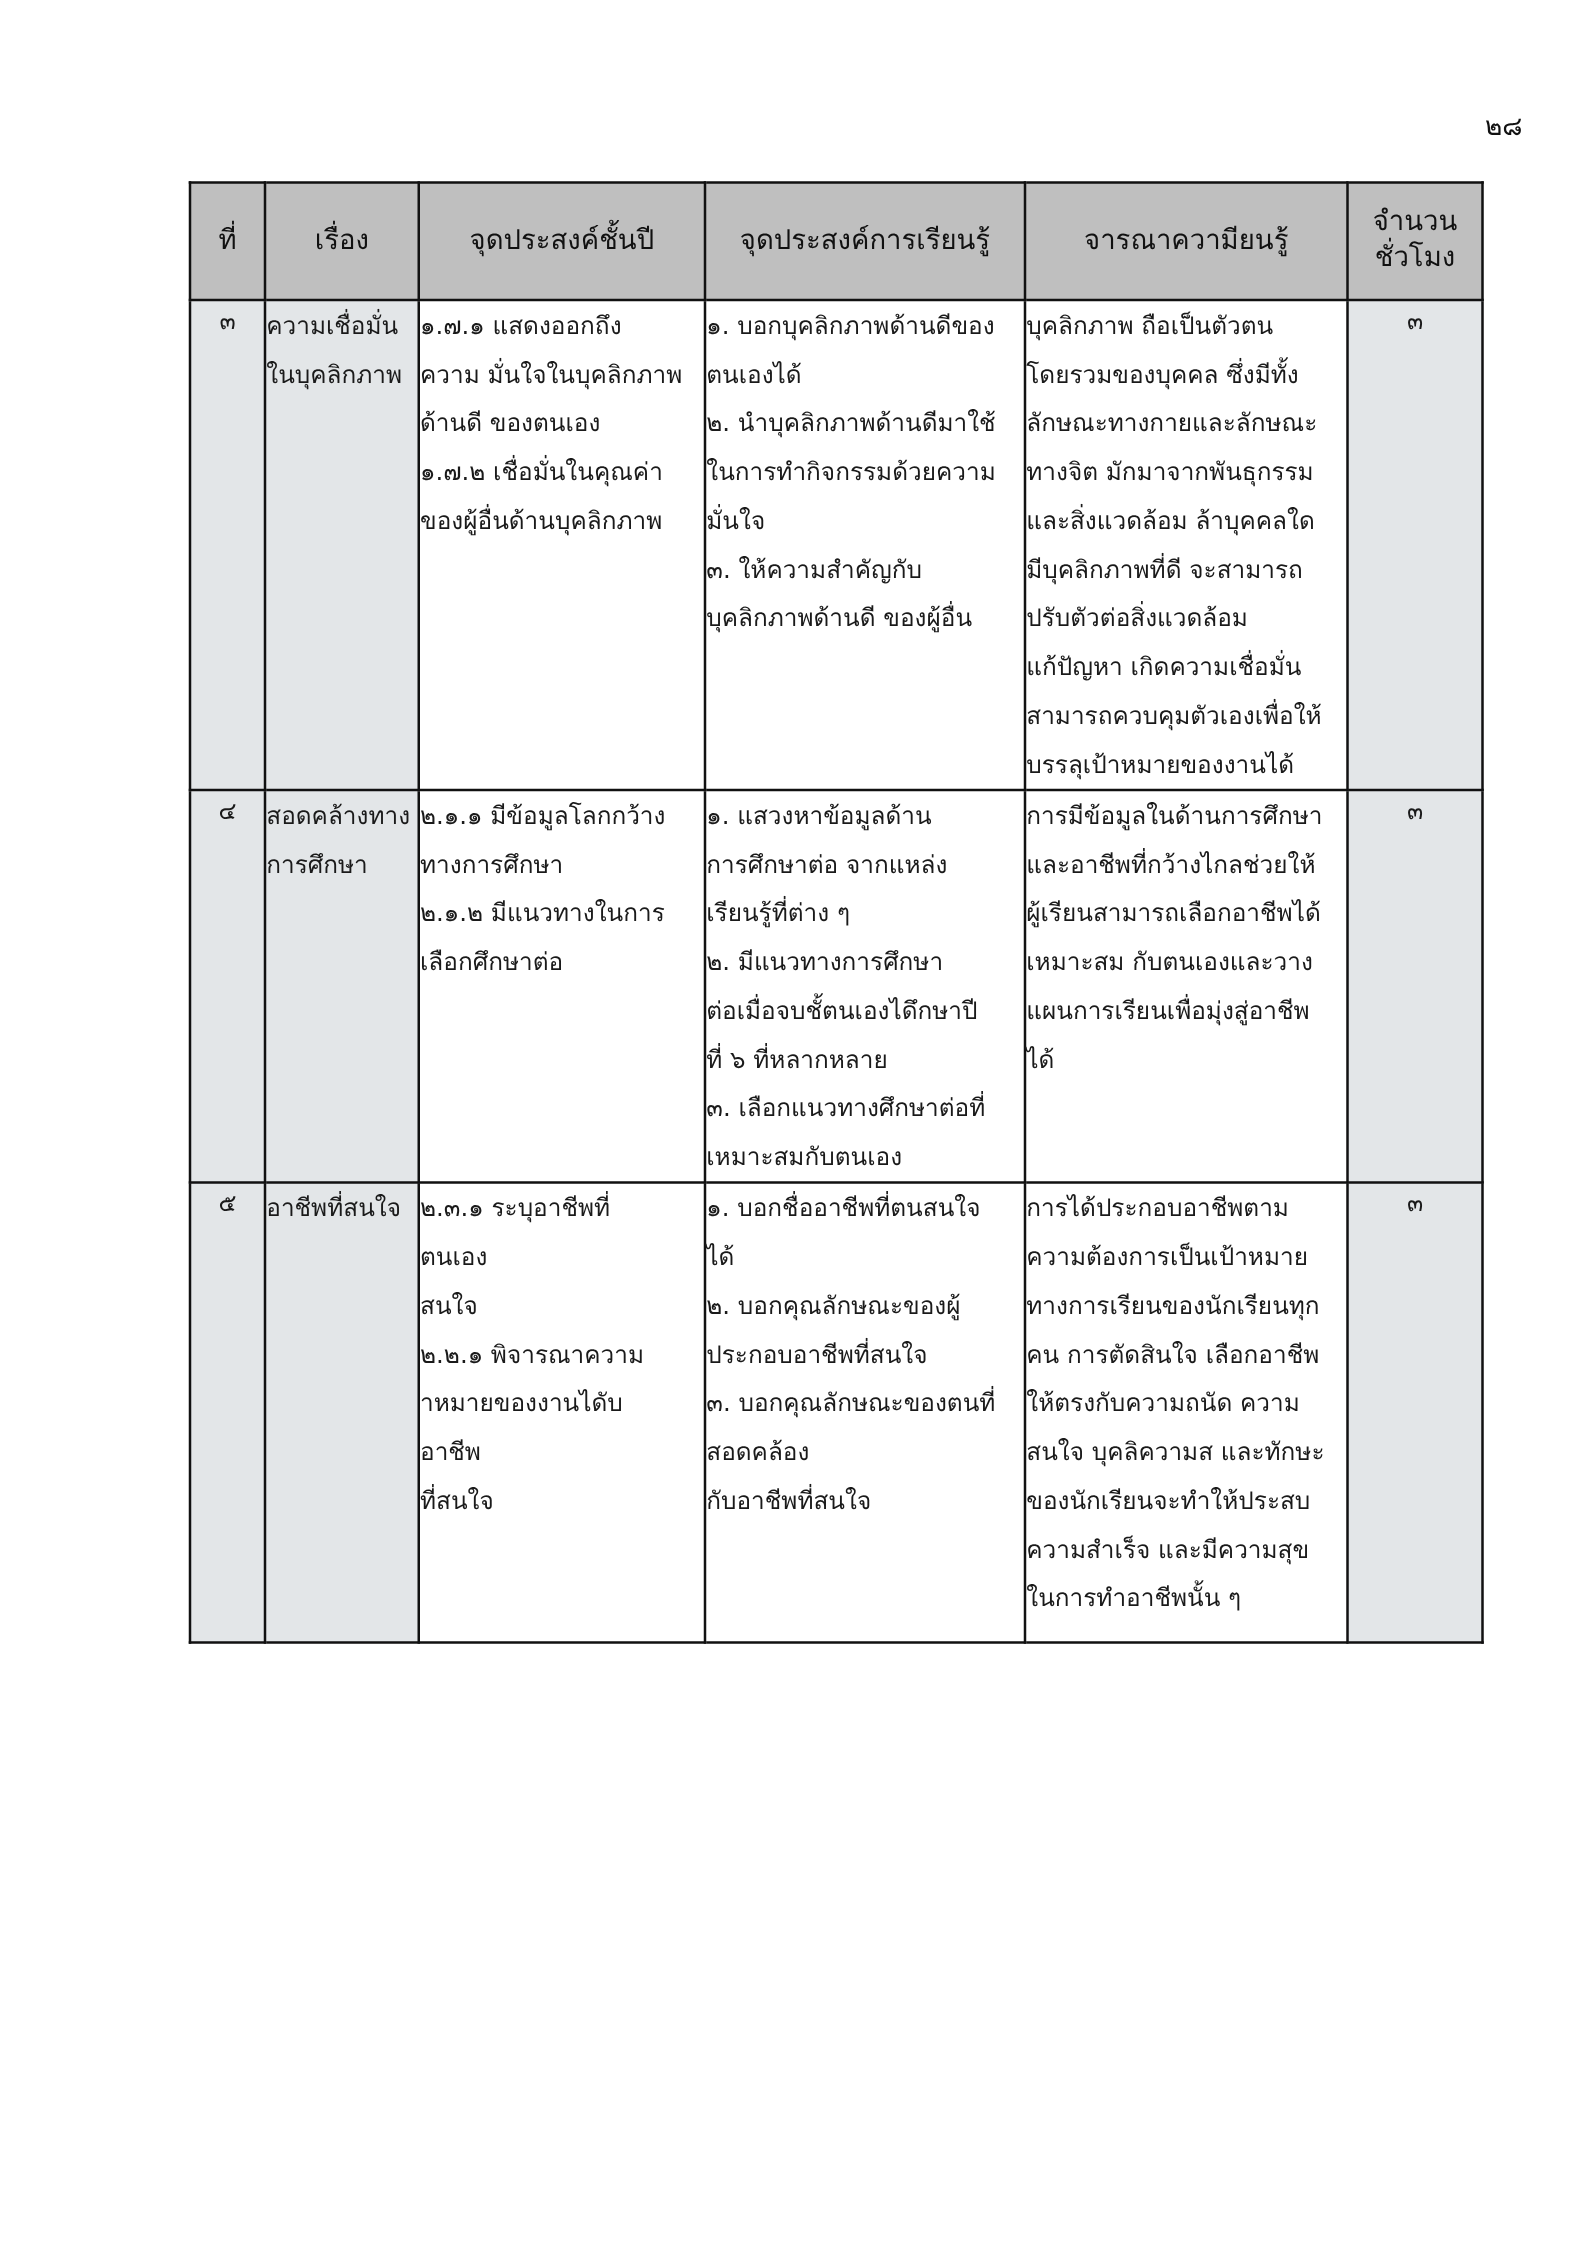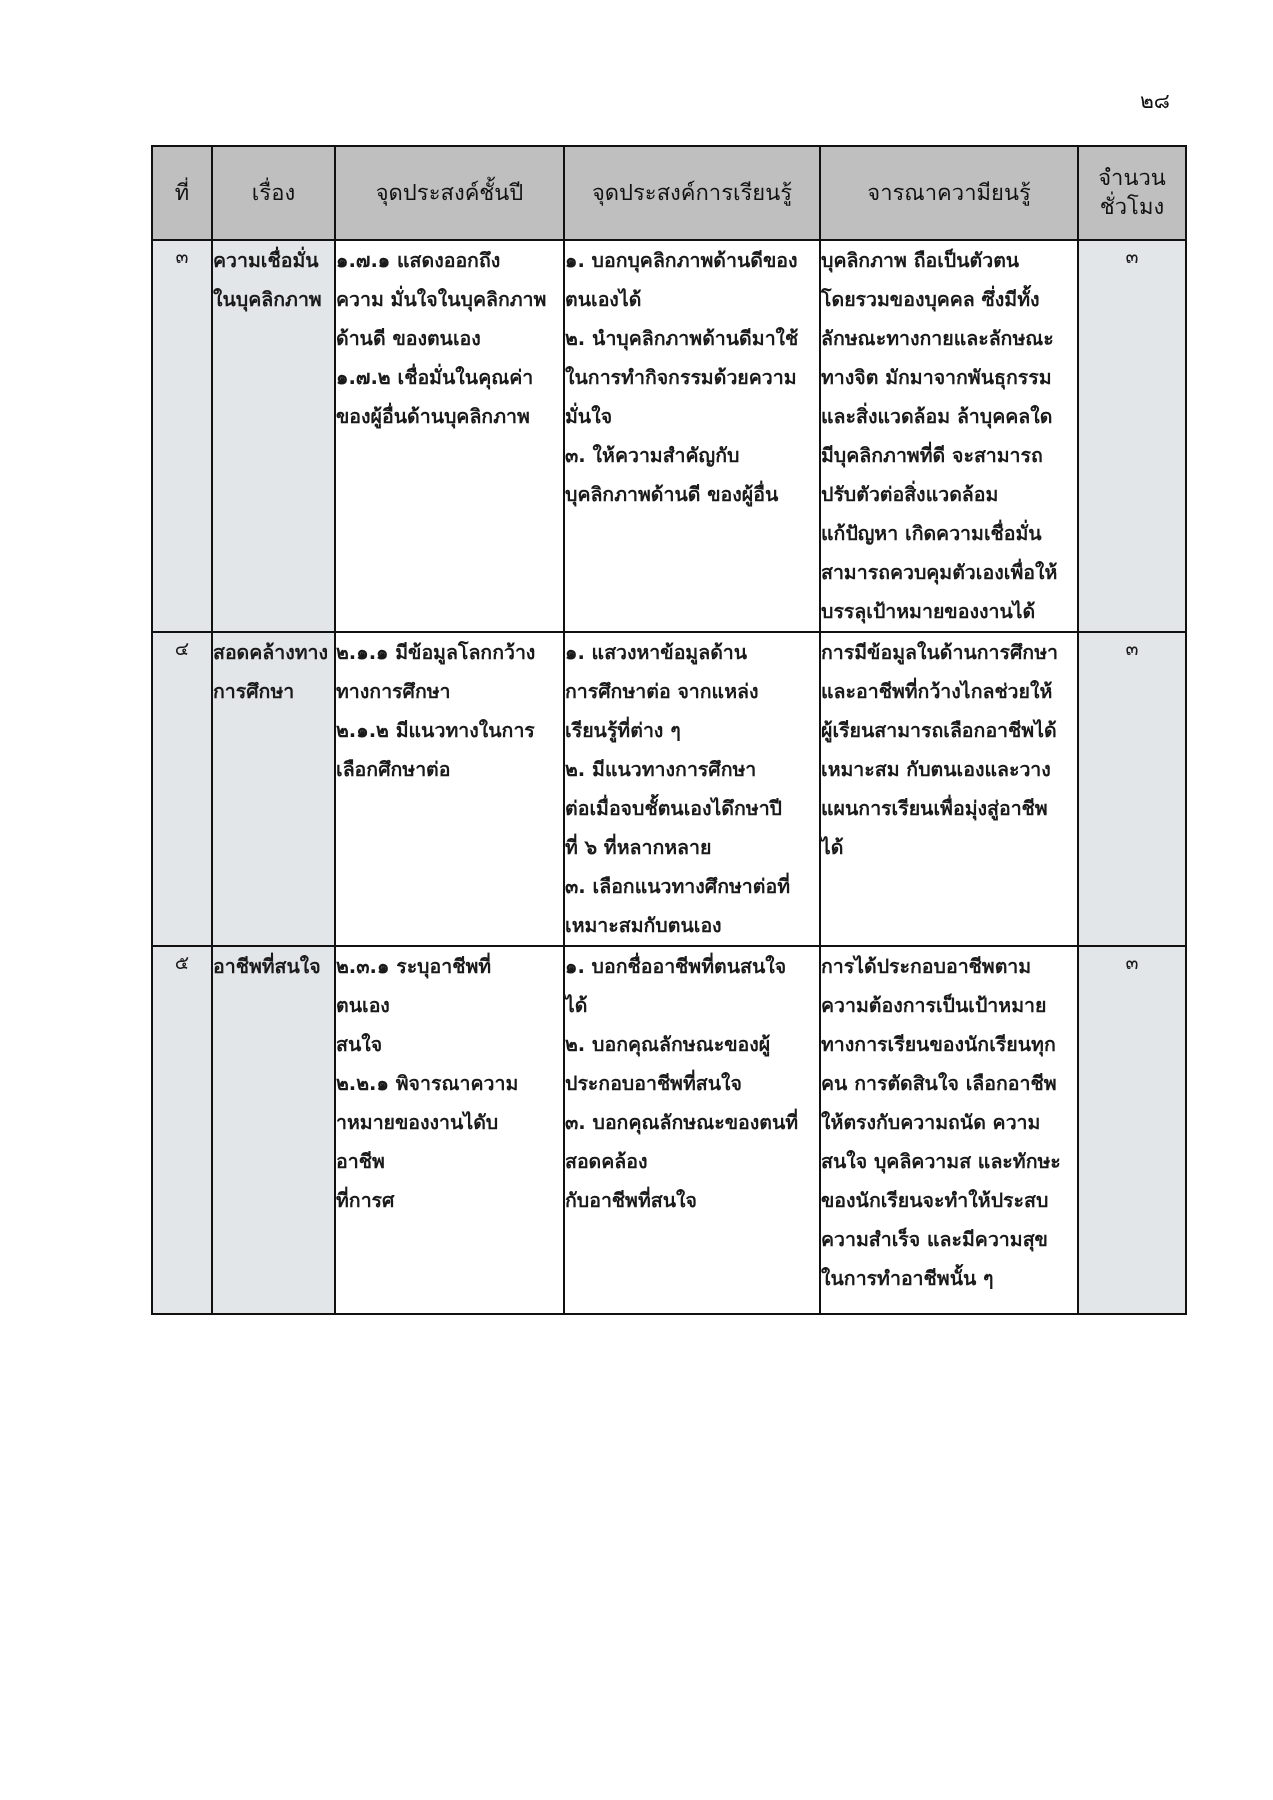--- a/index.html
+++ b/index.html
@@ -2,21 +2,21 @@
 <html><head>
 <meta charset="utf-8">
 <style>
   html, body { margin: 0; padding: 0; background: #ffffff; }
   body {
     width: 1273px; height: 1800px; position: relative; overflow: hidden;
     font-family: "DejaVu Sans", "Liberation Sans", sans-serif;
     color: #1a1a1a;
   }
   .page-number {
-    position: absolute; left: 1140px; top: 84px;
+    position: absolute; left: 1188px; top: 84px;
     font-size: 21px; color: #111;
   }
   table.course {
     position: absolute; left: 151px; top: 145px;
     border-collapse: collapse; table-layout: fixed;
     width: 1034px;
   }
   table.course th, table.course td {
     border: 2.5px solid #111;
     vertical-align: top;
@@ -27,21 +27,21 @@
     font-weight: normal;
     font-size: 22px;
     text-align: center;
     vertical-align: middle;
     height: 92px;
     line-height: 1.3;
     color: #111;
   }
   td.shade { background: #e3e6e8; }
   td.num { text-align: center; font-size: 19px; padding-top: 12px; }
-  td.txt { font-size: 19.5px; line-height: 39px; padding-left: 1px; padding-right: 1px; font-weight: bold; }
+  td.txt { font-size: 19.5px; line-height: 39px; padding-left: 1px; padding-right: 1px; }
   td.txt .line { display: block; white-space: nowrap; overflow: visible; }
   tr.row3 td { height: 388px; }
   tr.row4 td { height: 312px; }
   tr.row5 td { height: 366px; }
   td.hrs { text-align: center; font-size: 19px; padding-top: 12px; }
 </style>
 </head>
 <body>
 
 <div class="page-number">๒๘</div>
@@ -145,21 +145,21 @@
       <td class="shade txt">
         <span class="line">อาชีพที่สนใจ</span>
       </td>
       <td class="txt">
         <span class="line">๒.๓.๑ ระบุอาชีพที่</span>
         <span class="line">ตนเอง</span>
         <span class="line">สนใจ</span>
         <span class="line">๒.๒.๑ พิจารณาความ</span>
         <span class="line">าหมายของงานไดับ</span>
         <span class="line">อาชีพ</span>
-        <span class="line">ที่การศ</span>
+        <span class="line">ที่สนใจ</span>
       </td>
       <td class="txt">
         <span class="line">๑. บอกชื่ออาชีพที่ตนสนใจ</span>
         <span class="line">ได้</span>
         <span class="line">๒. บอกคุณลักษณะของผู้</span>
         <span class="line">ประกอบอาชีพที่สนใจ</span>
         <span class="line">๓. บอกคุณลักษณะของตนที่</span>
         <span class="line">สอดคล้อง</span>
         <span class="line">กับอาชีพที่สนใจ</span>
       </td>

